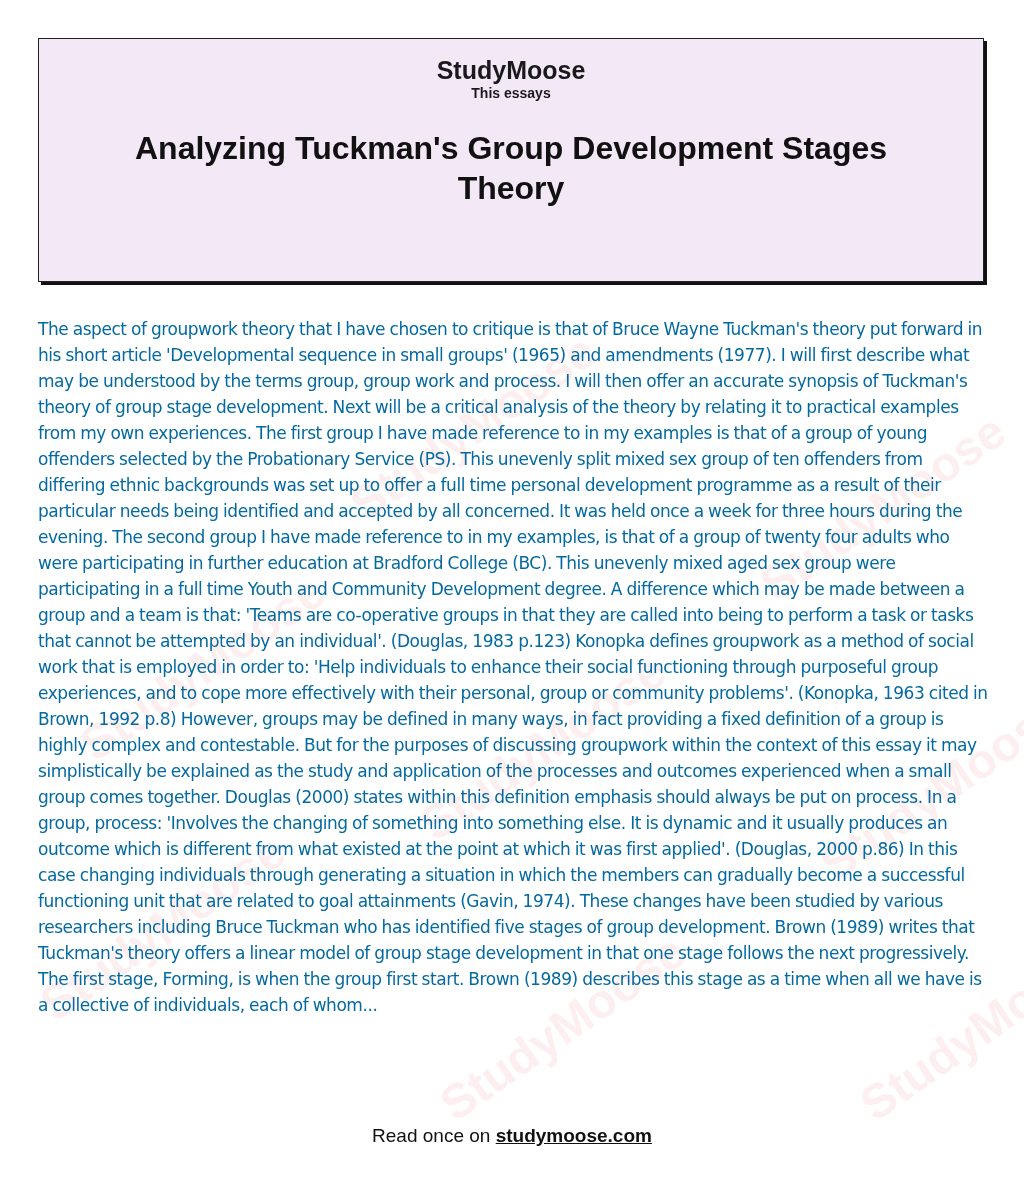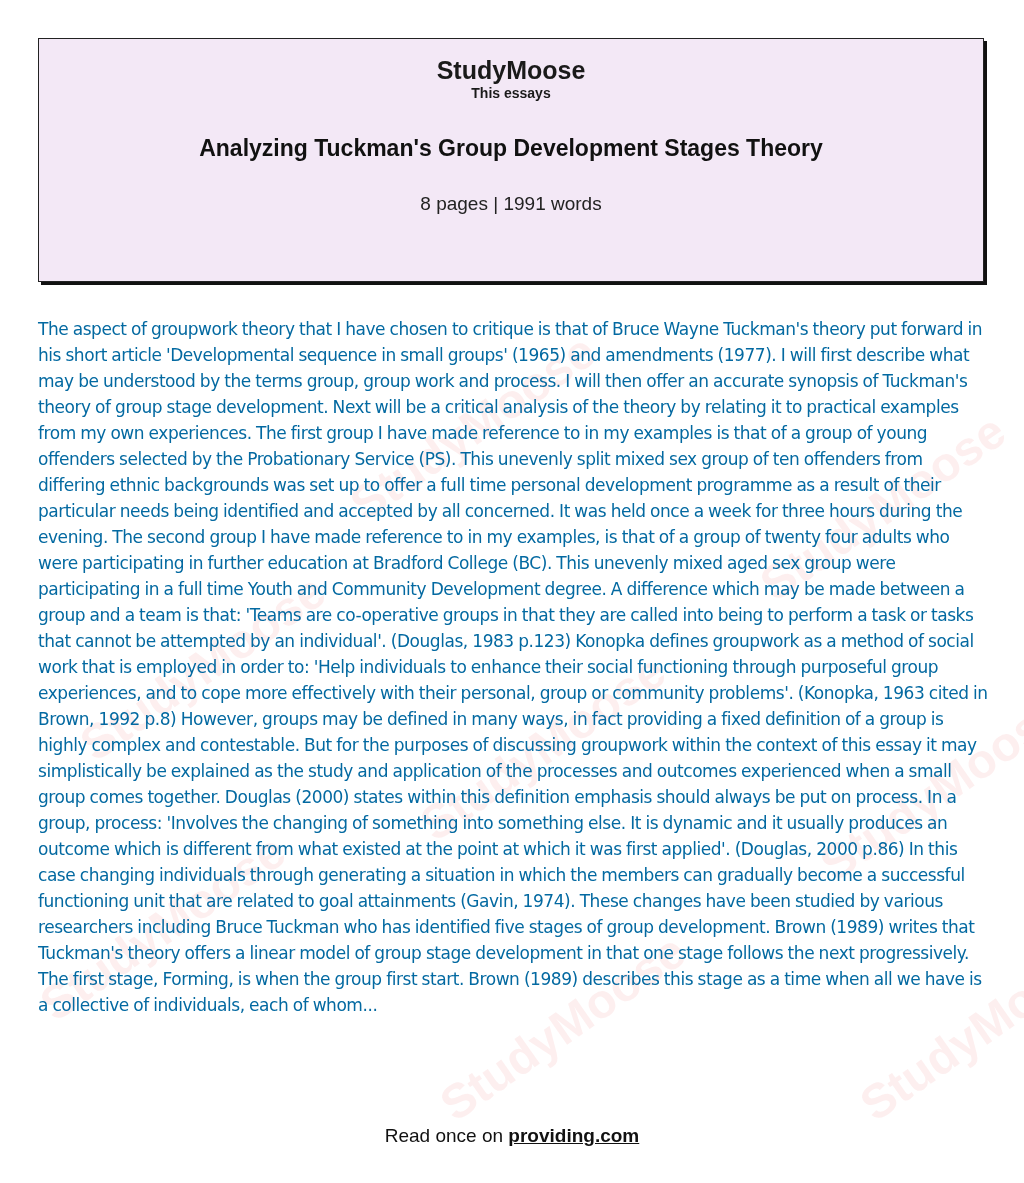--- a/index.html
+++ b/index.html
@@ -46,21 +46,21 @@
       font-size: 14px;
       color: #1a1a1a;
       line-height: 18px;
     }
     .title {
       position: absolute;
       top: 134px;
       left: 50px;
       right: 50px;
       font-weight: bold;
-      font-size: 23px;
+      font-size: 32px;
       line-height: 40px;
       color: #111;
     }
     .meta {
       position: absolute;
       top: 238px;
       left: 0;
       right: 0;
       font-size: 19px;
       color: #222;
@@ -108,31 +108,30 @@
     }
   </style>
 </head>
 <body>
 
 <div class="header-card">
   <div style="padding-top:17px;">
     <div class="brand">StudyMoose</div>
     <div class="brand-sub">This essays</div>
     <div class="title" style="margin:26px 50px 0 50px;">Analyzing Tuckman's Group Development Stages Theory</div>
-    <div class="meta" style="margin-top:24px;">8 pages | 1991 words</div>
   </div>
 </div>
 
 <div class="watermark" style="left:330px; top:400px;">StudyMoose</div>
 <div class="watermark" style="left:740px; top:480px;">StudyMoose</div>
 <div class="watermark" style="left:60px; top:640px;">StudyMoose</div>
 <div class="watermark" style="left:400px; top:720px;">StudyMoose</div>
 <div class="watermark" style="left:800px; top:760px;">StudyMoose</div>
 <div class="watermark" style="left:20px; top:900px;">StudyMoose</div>
 <div class="watermark" style="left:420px; top:1000px;">StudyMoose</div>
 <div class="watermark" style="left:840px; top:1000px;">StudyMoose</div>
 
 <div class="essay">The aspect of groupwork theory that I have chosen to critique is that of Bruce Wayne Tuckman's theory put forward in his short article 'Developmental sequence in small groups' (1965) and amendments (1977). I will first describe what may be understood by the terms group, group work and process. I will then offer an accurate synopsis of Tuckman's theory of group stage development. Next will be a critical analysis of the theory by relating it to practical examples from my own experiences. The first group I have made reference to in my examples is that of a group of young offenders selected by the Probationary Service (PS). This unevenly split mixed sex group of ten offenders from differing ethnic backgrounds was set up to offer a full time personal development programme as a result of their particular needs being identified and accepted by all concerned. It was held once a week for three hours during the evening. The second group I have made reference to in my examples, is that of a group of twenty four adults who were participating in further education at Bradford College (BC). This unevenly mixed aged sex group were participating in a full time Youth and Community Development degree. A difference which may be made between a group and a team is that: 'Teams are co-operative groups in that they are called into being to perform a task or tasks that cannot be attempted by an individual'. (Douglas, 1983 p.123) Konopka defines groupwork as a method of social work that is employed in order to: 'Help individuals to enhance their social functioning through purposeful group experiences, and to cope more effectively with their personal, group or community problems'. (Konopka, 1963 cited in Brown, 1992 p.8)  However, groups may be defined in many ways, in fact providing a fixed definition of a group is highly complex and contestable. But for the purposes of discussing groupwork within the context of this essay it may simplistically be explained as the study and application of the processes and outcomes experienced when a small group comes together. Douglas (2000) states within this definition emphasis should always be put on process. In a group, process: 'Involves the changing of something into something else. It is dynamic and it usually produces an outcome which is different from what existed at the point at which it was first applied'. (Douglas, 2000 p.86) In this case changing individuals through generating a situation in which the members can gradually become a successful functioning unit that are related to goal attainments (Gavin, 1974). These changes have been studied by various researchers including Bruce Tuckman who has identified five stages of group development. Brown (1989) writes that Tuckman's theory offers a linear model of group stage development in that one stage follows the next progressively. The first stage, Forming, is when the group first start. Brown (1989) describes this stage as a time when all we have is a collective of individuals, each of whom...</div>
 
 <div class="read-more">
   <span>Read once on</span>
-  <a>providing.com</a>
+  <a>studymoose.com</a>
 </div>
 
 </body></html>

